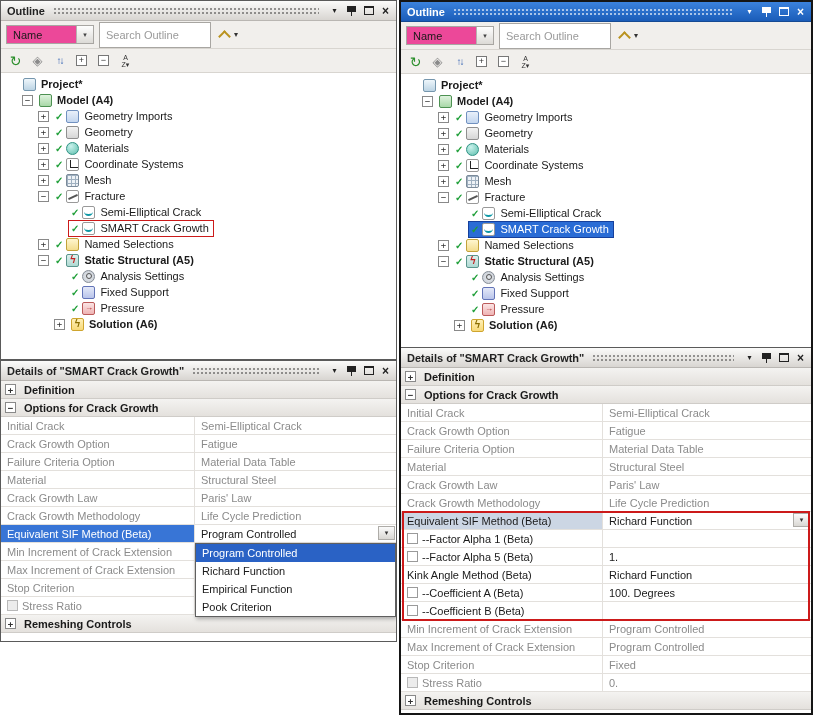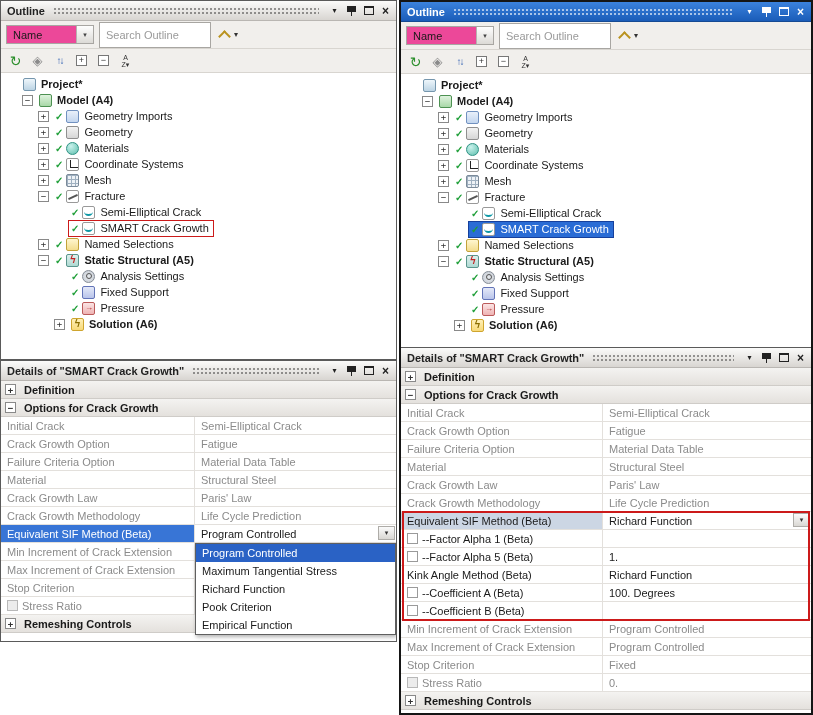--- a/index.html
+++ b/index.html
@@ -368,24 +368,23 @@
             <div class="d-value">
               <span class="ro"></span>
             </div>
           </div>
           <div class="d-cat">
             <span class="expander">+</span>
             <span>Remeshing Controls</span>
           </div>
           <div class="dropdown" style="top: 162px; left: 194px; width: 199px;">
             <div class="dd-item sel">Program Controlled</div>
-            <div class="dd-item">Maximum Tangential Stress</div>
             <div class="dd-item">Richard Function</div>
+            <div class="dd-item">Empirical Function</div>
             <div class="dd-item">Pook Criterion</div>
-            <div class="dd-item">Empirical Function</div>
           </div>
         </div>
     </div>
   </section>
 
   <section class="panel" id="panel-right">
     <div class="window" style="height:346px;border-width:0 0 1px 0">
       <div class="titlebar active">
         <span class="title">Outline</span>
         <div class="dots"></div>

